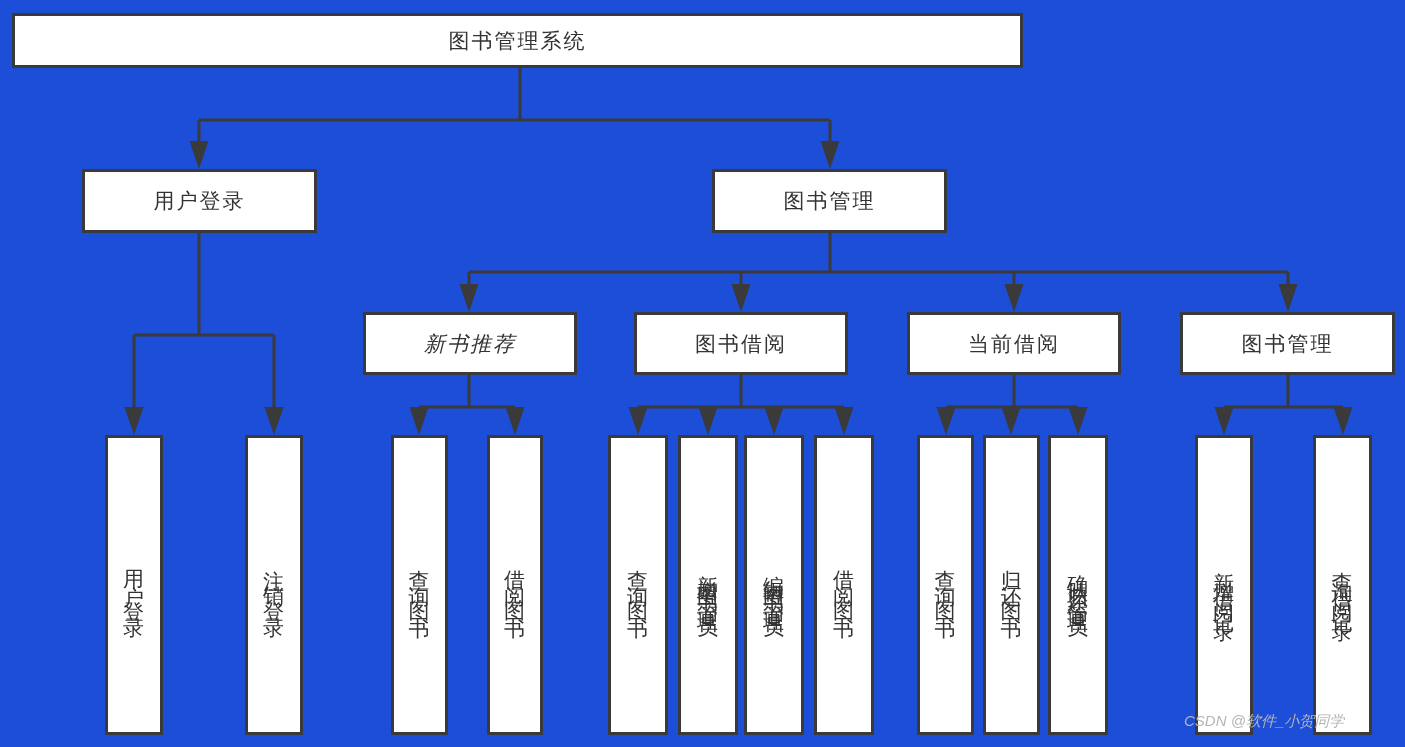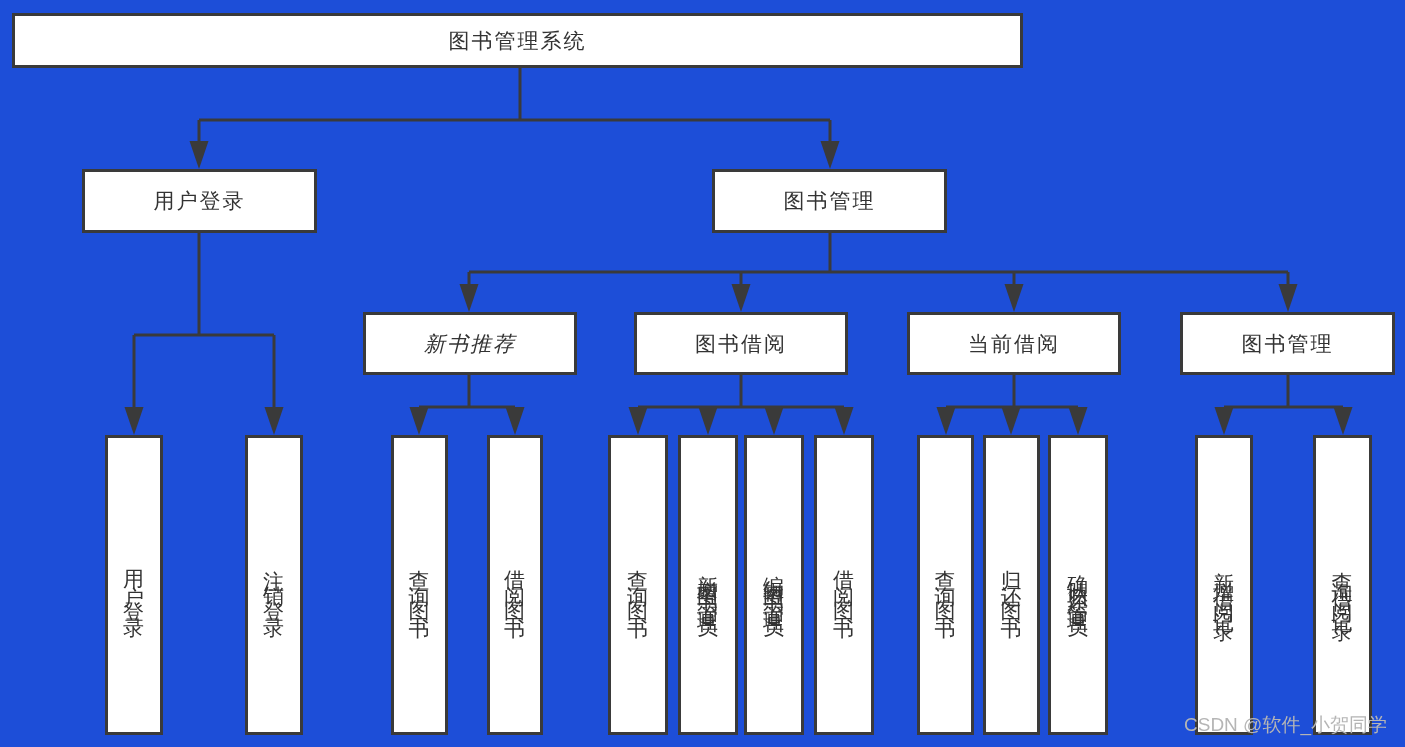--- a/index.html
+++ b/index.html
@@ -39,24 +39,25 @@
     line-height: 1;
     color: #333333;
   }
   .sp16 { letter-spacing: 16px; }
   .sp10 { letter-spacing: 10px; }
   .sp6  { letter-spacing: 6px; }
   .watermark {
     position: absolute;
     left: 1184px;
     top: 712px;
-    font-size: 19px;
+    font-size: 15px;
     color: #b5b5b5;
     white-space: nowrap;
     z-index: 10;
+    font-style: italic;
   }
 </style>
 </head>
 <body>
 
 <div class="canvas">
 
   <svg class="connectors" viewBox="0 0 1405 747" xmlns="http://www.w3.org/2000/svg">
     <g stroke="#3a3a3a" stroke-width="3" fill="none">
 

